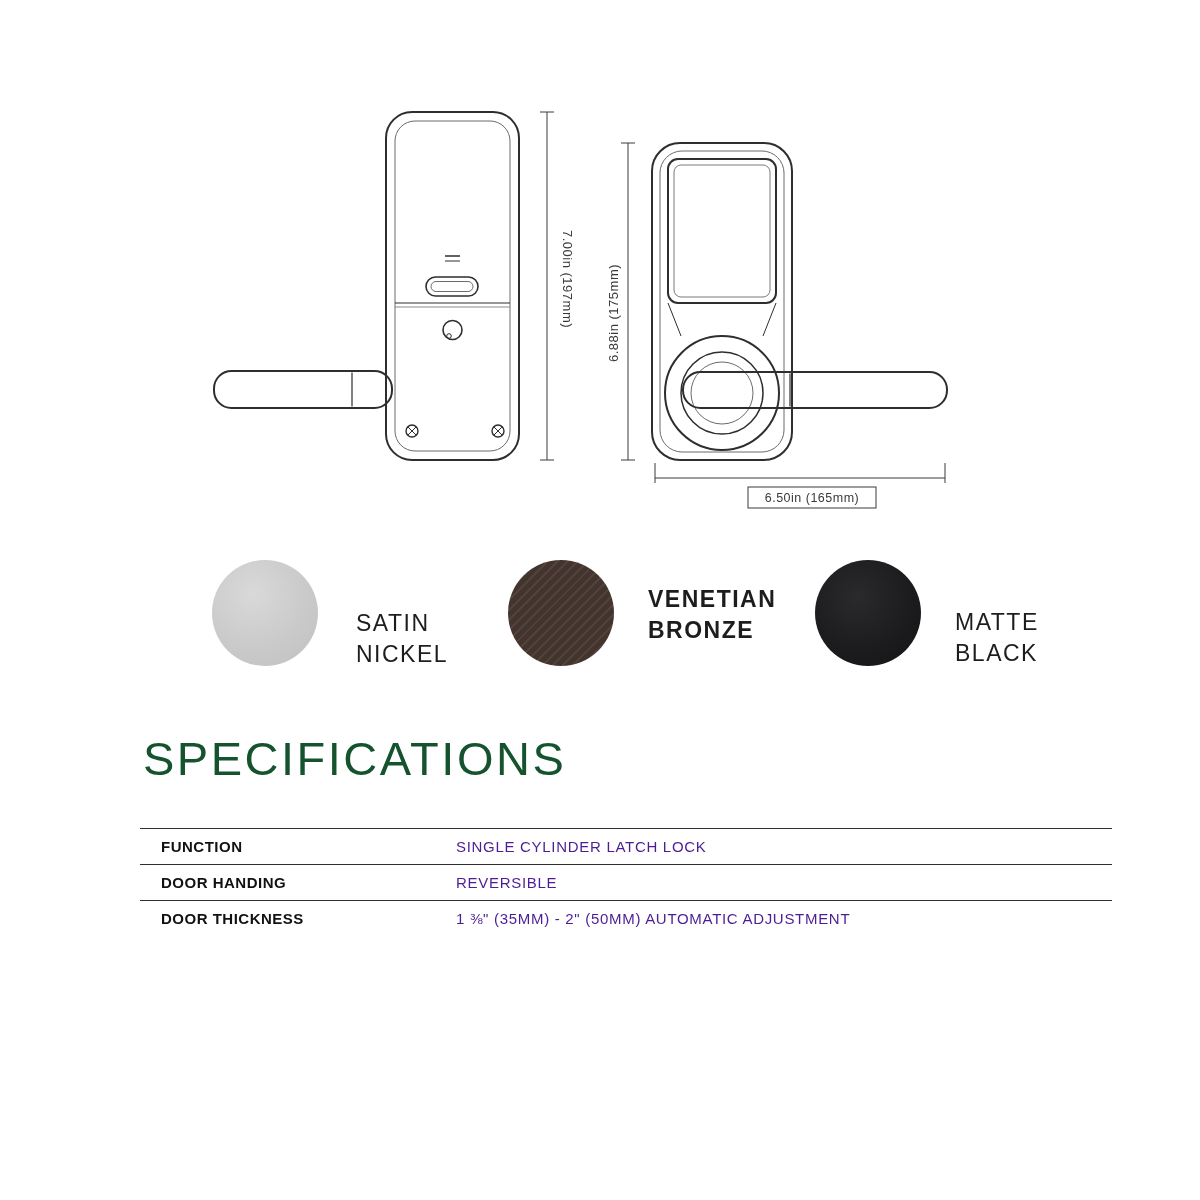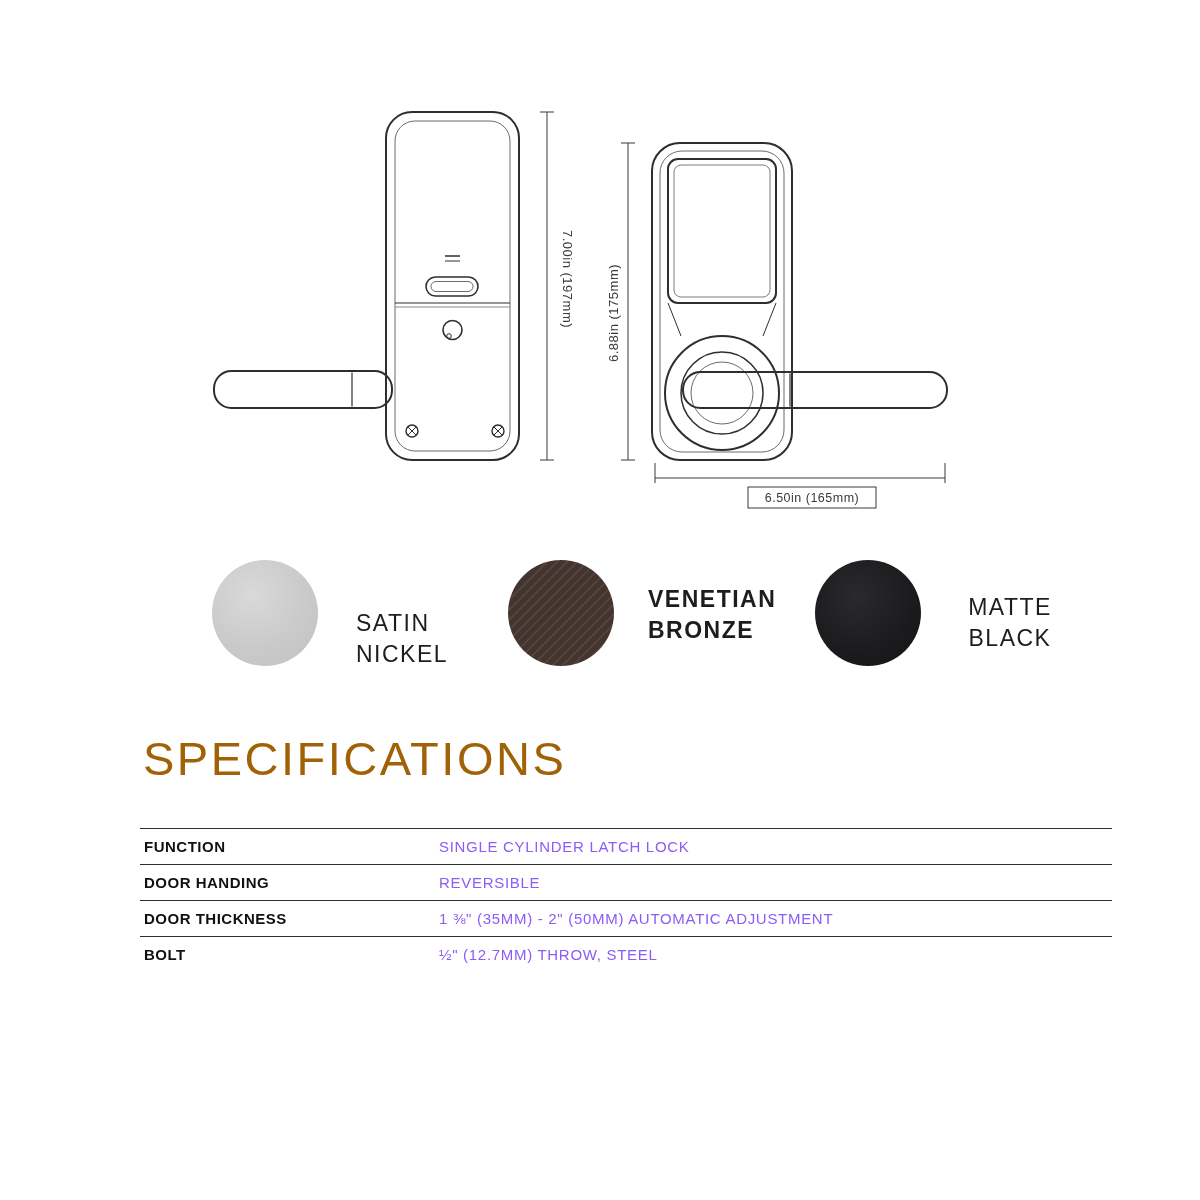--- a/index.html
+++ b/index.html
@@ -13,26 +13,26 @@
   .finish-circle{position:absolute;width:106px;height:106px;border-radius:50%;}
   .finish-satin{background:radial-gradient(circle at 38% 32%, #d9d9d9 0%, #cacaca 55%, #c0c0c0 100%);}
   .finish-bronze{background:#44342e;
     background-image:repeating-linear-gradient(135deg, rgba(255,255,255,0.07) 0 2px, rgba(0,0,0,0) 2px 7px);}
   .finish-black{background:radial-gradient(circle at 40% 35%, #2a2a2c 0%, #1b1b1d 60%, #141416 100%);}
   .finish-label{position:absolute;font-size:23px;letter-spacing:1.5px;line-height:1.35;
     color:#1d1d1d;width:150px;text-transform:uppercase;}
 
   
   .spec-title{position:absolute;left:143px;top:731px;font-size:47px;letter-spacing:2.5px;
-    color:#a16207;font-weight:400;}
+    color:#14532d;font-weight:400;}
   .spec-table{position:absolute;left:140px;top:828px;width:972px;}
   .spec-row{display:flex;align-items:center;height:35px;border-top:1px solid #2f2f2f;}
   .spec-label{width:295px;flex:0 0 295px;font-weight:bold;font-size:15px;letter-spacing:0.5px;
-    padding-left:4px;text-transform:uppercase;color:#111;}
-  .spec-value{font-size:15px;letter-spacing:0.7px;text-transform:uppercase;color:#8b5cf6;}
+    padding-left:4px;text-transform:uppercase;color:#111;margin-left:17px;}
+  .spec-value{font-size:15px;letter-spacing:0.7px;text-transform:uppercase;color:#4c1d95;}
 </style>
 </head>
 <body>
 
 <div class="page">
 
   <svg class="diagram-svg" viewBox="0 0 1200 540" fill="none" stroke="#2e2e2e">
 
     <g>
       <rect x="386" y="112" width="133" height="348" rx="26" stroke-width="2"></rect>
@@ -103,37 +103,33 @@
   </svg>
 
   <div>
     <div class="finish-circle finish-satin" style="left:212px;top:560px;"></div>
     <div class="finish-label" style="left:356px;top:584px;width:120px;margin-top:24px;">SATIN NICKEL</div>
 
     <div class="finish-circle finish-bronze" style="left:508px;top:560px;"></div>
     <div class="finish-label" style="left:648px;top:584px;width:130px;font-weight:bold;">VENETIAN BRONZE</div>
 
     <div class="finish-circle finish-black" style="left:815px;top:560px;"></div>
-    <div class="finish-label" style="left:955px;top:592px;width:110px;text-align:center;">MATTE BLACK</div>
+    <div class="finish-label" style="left:955px;top:607px;width:110px;">MATTE BLACK</div>
   </div>
 
   <div class="spec-title">SPECIFICATIONS</div>
 
   <div class="spec-table">
     <div class="spec-row">
       <div class="spec-label">FUNCTION</div>
       <div class="spec-value">SINGLE CYLINDER LATCH LOCK</div>
     </div>
     <div class="spec-row">
       <div class="spec-label">DOOR HANDING</div>
       <div class="spec-value">REVERSIBLE</div>
     </div>
     <div class="spec-row">
       <div class="spec-label">DOOR THICKNESS</div>
       <div class="spec-value">1 ⅜" (35MM) - 2" (50MM) AUTOMATIC ADJUSTMENT</div>
     </div>
-    <div class="spec-row">
-      <div class="spec-label">BOLT</div>
-      <div class="spec-value">½" (12.7MM) THROW, STEEL</div>
-    </div>
   </div>
 
 </div>
 
 </body></html>

